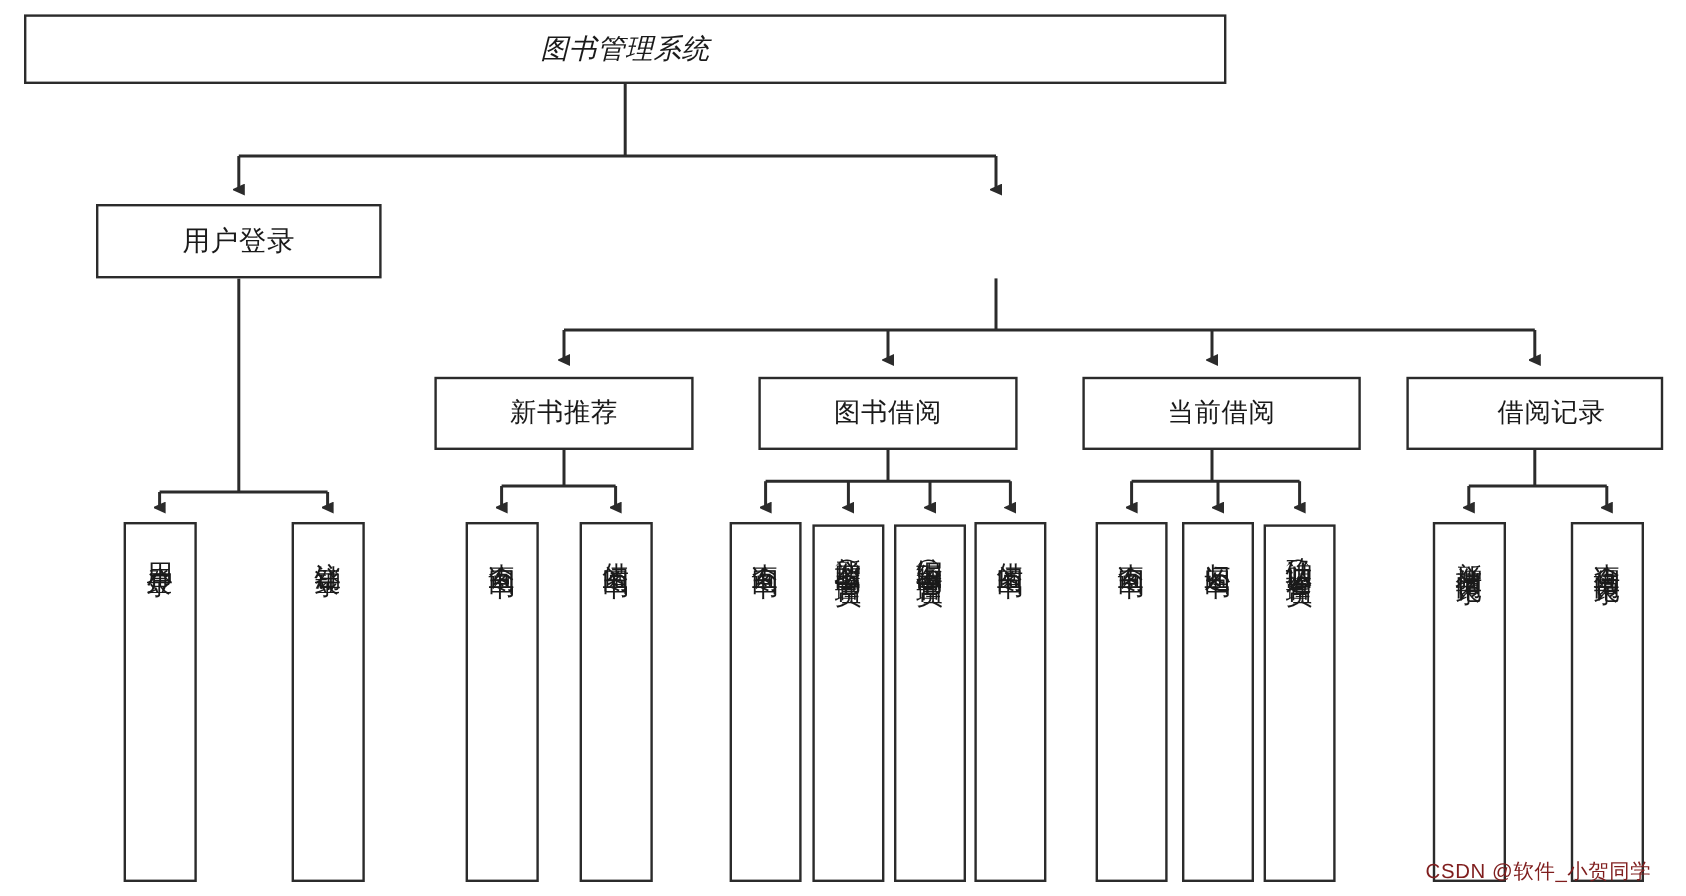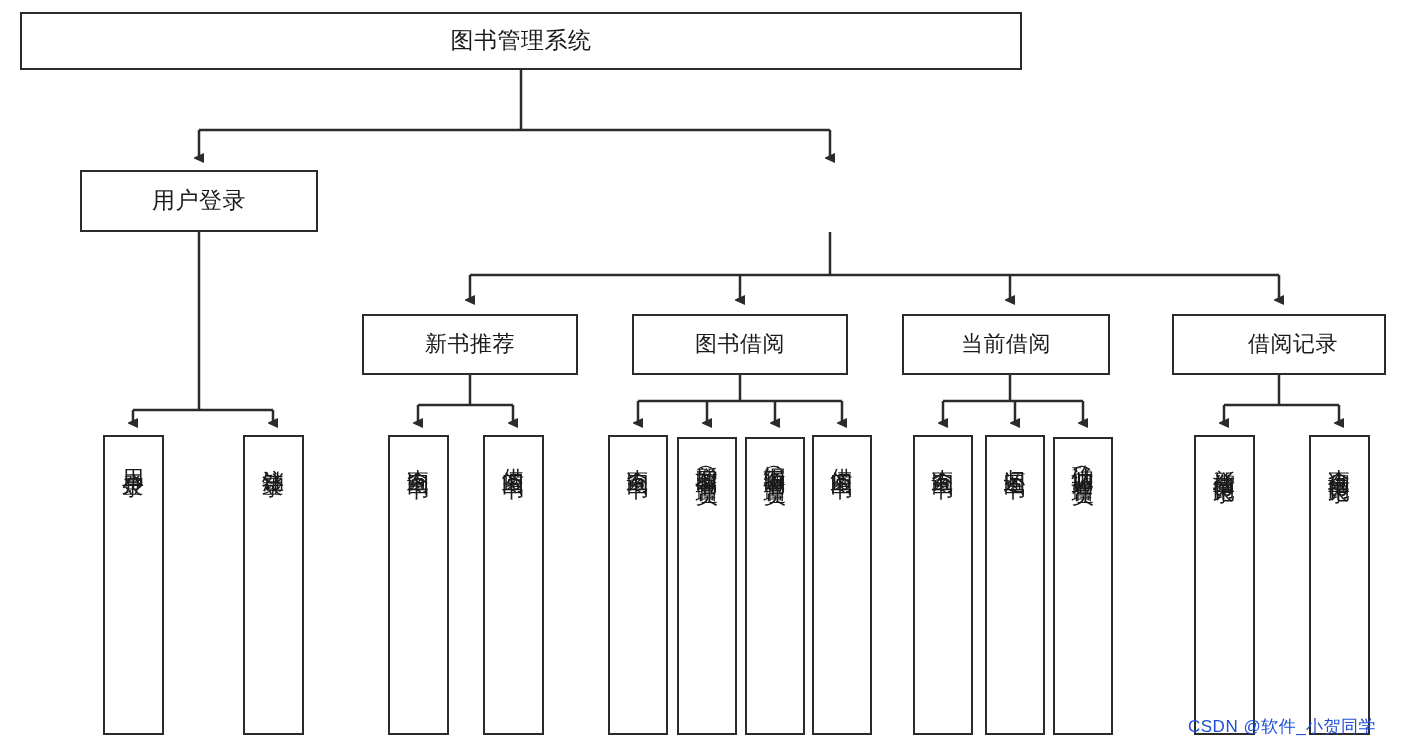--- a/index.html
+++ b/index.html
@@ -35,21 +35,21 @@
     align-items: center;
     justify-content: center;
     color: #1a1a1a;
   }
   .node .label {
     display: block;
     line-height: 1.12;
     letter-spacing: 0.5px;
     white-space: nowrap;
   }
-  .node-root .label   { font-size: 23px; }
+  .node-root .label   { font-size: 23px; font-style: italic; }
   .node-l1 .label     { font-size: 23px; }
   .node-l2 .label     { font-size: 22px; }
   .node-leaf {
     align-items: flex-start;
     justify-content: center;
     padding-top: 14px;
   }
   .node-leaf .label {
     font-size: 22px;
     writing-mode: vertical-rl;
@@ -58,21 +58,21 @@
     line-height: 1.05;
   }
   .node-leaf.tall {
     padding-top: 8px;
   }
   .watermark {
     position: absolute;
     left: 1188px;
     top: 715px;
     font-size: 17px;
-    color: #1d4ed8;
+    color: #7f1d1d;
     white-space: nowrap;
     letter-spacing: 0.5px;
     font-family: "Liberation Sans", "DejaVu Sans", sans-serif;
   }
 </style>
 </head>
 <body>
 
 <div id="canvas">
 
@@ -133,21 +133,21 @@
   <div class="node node-l1" style="left:80px; top:170px; width:238px; height:62px;">
     <span class="label">用户登录</span>
   </div>
 
   <div class="node node-l2" style="left:362px; top:314px; width:216px; height:61px;">
     <span class="label">新书推荐</span>
   </div>
   <div class="node node-l2" style="left:632px; top:314px; width:216px; height:61px;">
     <span class="label">图书借阅</span>
   </div>
-  <div class="node node-l2" style="left:902px; top:314px; width:208px; height:61px;">
+  <div class="node node-l2" style="left:902px; top:314px; width:232px; height:61px;">
     <span class="label">当前借阅</span>
   </div>
   <div class="node node-l2" style="left:1172px; top:314px; width:214px; height:61px;padding-left:28px;">
     <span class="label">借阅记录</span>
   </div>
 
   <div class="node node-leaf" style="left:103px; top:435px; width:61px; height:300px;">
     <span class="label">用户登录</span>
   </div>
   <div class="node node-leaf" style="left:243px; top:435px; width:61px; height:300px;">

